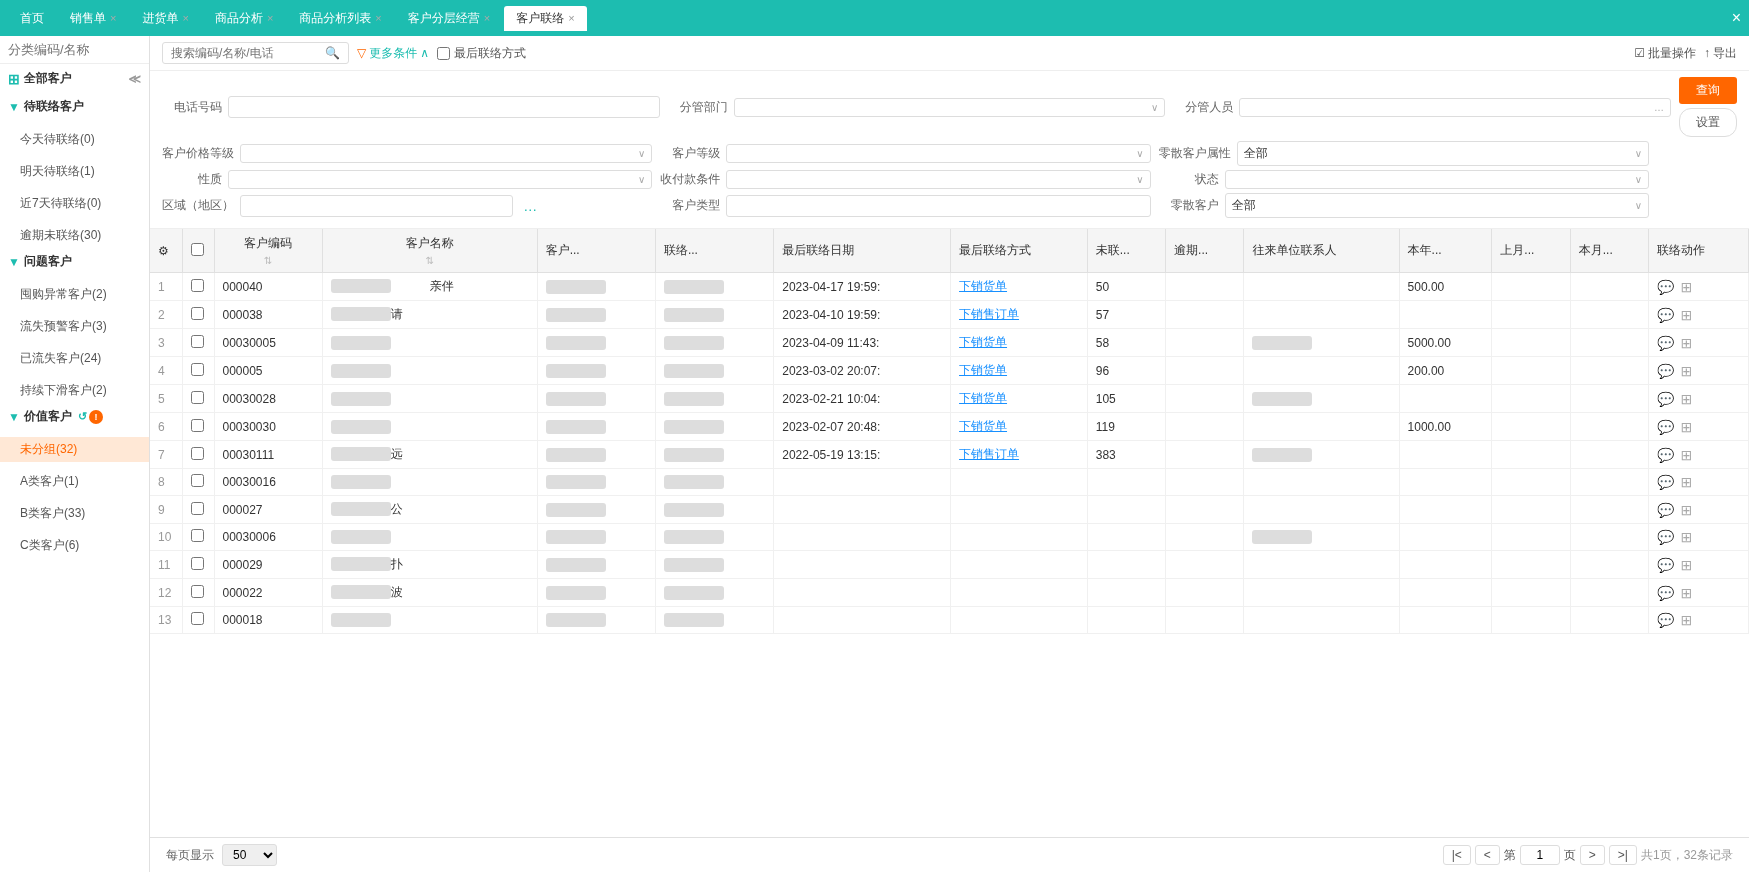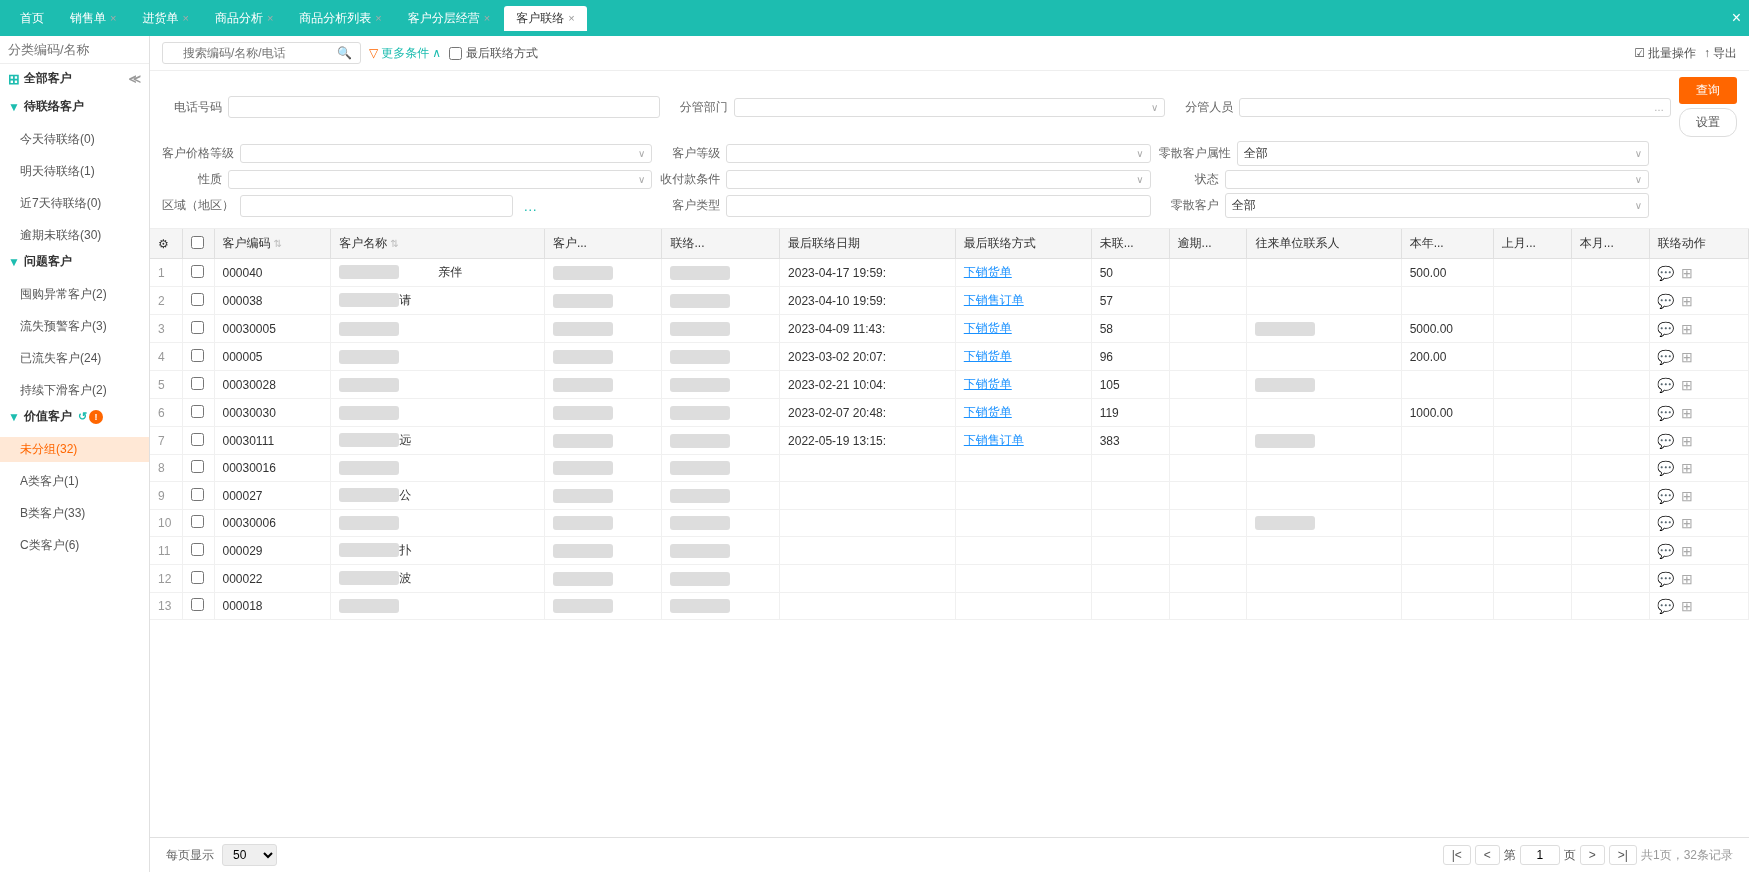--- a/index.html
+++ b/index.html
@@ -271,20 +271,21 @@
       position: sticky;
       top: 0;
       z-index: 1;
       text-align: left;
       font-weight: normal;
     }
     thead th .col-header {
       display: flex;
       align-items: center;
       gap: 3px;
+      flex-direction: column;
     }
     thead th .sort-icon { color: #bbb; font-size: 10px; }
     tbody tr {
       border-bottom: 1px solid #f0f0f0;
     }
     tbody td {
       padding: 5px 8px;
       border-right: 1px solid #f0f0f0;
       color: #333;
       white-space: nowrap;
@@ -442,21 +443,21 @@
     <div class="sub-item active">未分组(32)</div>
     <div class="sub-item">A类客户(1)</div>
     <div class="sub-item">B类客户(33)</div>
     <div class="sub-item">C类客户(6)</div>
   </div>
 
   <div class="content-area">
 
     <div class="filter-bar">
       <div class="filter-search">
-        <input type="text" style="font-size: 12px; margin-left: 12px;" placeholder="搜索编码/名称/电话">
+        <input type="text" style="font-size: 12px;" placeholder="搜索编码/名称/电话">
         <span style="color:#1dbdb0;cursor:pointer;">🔍</span>
       </div>
       <div class="filter-more">
         <span style="color:#f60;">▽</span>
         <span>更多条件</span>
         <span>∧</span>
       </div>
       <label class="filter-checkbox">
         <input type="checkbox" style="">
         <span>最后联络方式</span>

